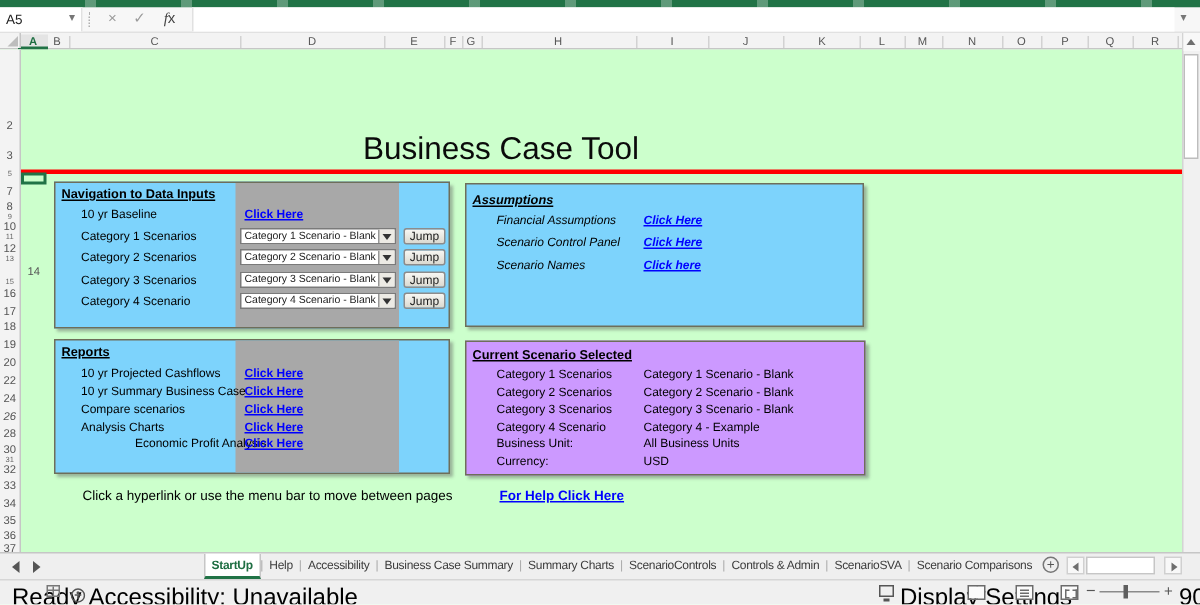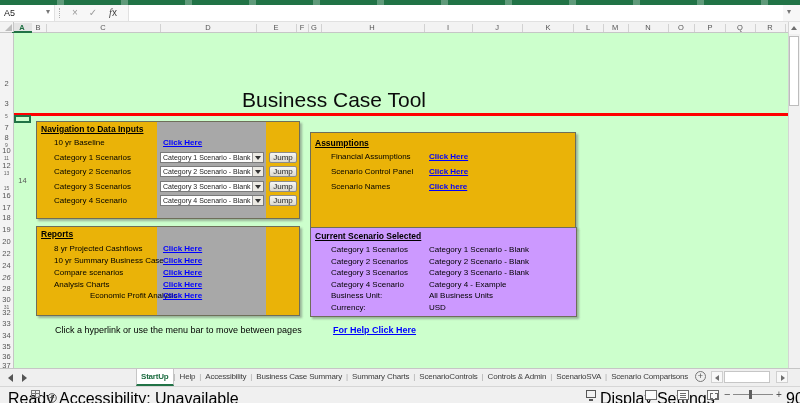--- a/index.html
+++ b/index.html
@@ -36,21 +36,21 @@
   .grid-bg{left:0;top:33px;width:788px;height:335px;background:#CCFFCC;}
   .row-gutter{left:0;top:33px;width:14px;height:335px;background:#F3F3F3;border-right:1px solid #C6C6C6;box-sizing:border-box;}
   .row-label{position:absolute;left:0;width:13px;text-align:center;font-size:7.5px;color:#555;}
   .row-label.tiny{font-size:5px;color:#666;}
 
   .sheet-title{left:14px;top:86px;width:640px;height:27px;line-height:27px;text-align:center;font-size:21px;color:#0B0B0B;}
   .red-line{left:14px;top:113px;width:774px;height:3px;background:#FF0000;}
   .active-cell{left:14px;top:115px;width:17px;height:8px;border:2px solid #217346;box-sizing:border-box;}
 
   
-  .box{background:#eab308;border:1px solid #6E6E5A;box-shadow:2px 2px 2px rgba(90,90,90,.45);box-sizing:border-box;}
+  .box{background:#7dd3fc;border:1px solid #6E6E5A;box-shadow:2px 2px 2px rgba(90,90,90,.45);box-sizing:border-box;}
   .box.purple{background:#CC99FF;}
   .gray-col{position:absolute;top:0;left:120px;width:109px;height:100%;background:#A8A8A8;}
   .box-header{position:absolute;left:4px;font-size:8.5px;font-weight:bold;text-decoration:underline;color:#000;white-space:nowrap;}
   .lbl{position:absolute;font-size:8px;color:#000;white-space:nowrap;}
   .val{position:absolute;font-size:8px;color:#000;white-space:nowrap;}
   .xl-link{position:absolute;font-size:8px;font-weight:bold;color:#0000FF;text-decoration:underline;white-space:nowrap;cursor:pointer;}
   .dd{position:absolute;left:123px;width:104px;height:11px;background:#FFFFFF;border:1px solid #7A7A7A;box-sizing:border-box;}
   .dd-text{position:absolute;left:2px;top:1px;font-size:7px;color:#222;white-space:nowrap;}
   .dd-arrow{position:absolute;right:0;top:0;width:11px;height:100%;background:#ECEAE4;border-left:1px solid #979797;box-sizing:border-box;}
   .dd-arrow:after{content:"";position:absolute;left:2px;top:3px;border-left:3px solid transparent;border-right:3px solid transparent;border-top:4px solid #333;}
@@ -217,34 +217,34 @@
       </div>
       <div class="btn-jump" style="top: 59px;">Jump</div>
       <span class="lbl" style="left: 17px; top: 74px;">Category 4 Scenario</span>
       <div class="dd" style="top: 73px;">
         <span class="dd-text">Category 4 Scenario - Blank</span>
         <span class="dd-arrow"></span>
       </div>
       <div class="btn-jump" style="top: 73px;">Jump</div>
     </div>
 
-  <div class="abs box" id="assumBox" style="left:310px;top:132px;width:266px;height:96px;">
+  <div class="abs box" id="assumBox" style="left:310px;top:122px;width:266px;height:96px;font-style:italic;">
     <div class="box-header" style="top:5px;">Assumptions</div>
   <span class="lbl" style="left: 20px; top: 19px;">Financial Assumptions</span>
       <a class="xl-link" style="left: 118px; top: 19px;">Click Here</a>
       <span class="lbl" style="left: 20px; top: 34px;">Scenario Control Panel</span>
       <a class="xl-link" style="left: 118px; top: 34px;">Click Here</a>
       <span class="lbl" style="left: 20px; top: 49px;">Scenario Names</span>
       <a class="xl-link" style="left: 118px; top: 49px;">Click here</a>
     </div>
 
   <div class="abs box" id="reportsBox" style="left:36px;top:226px;width:264px;height:90px;">
     <div class="gray-col"></div>
     <div class="box-header" style="top:2px;">Reports</div>
-  <span class="lbl" style="left: 17px; top: 17px;">8 yr Projected Cashflows</span>
+  <span class="lbl" style="left: 17px; top: 17px;">10 yr Projected Cashflows</span>
       <a class="xl-link" style="left: 126px; top: 17px;">Click Here</a>
       <span class="lbl" style="left: 17px; top: 29px;">10 yr Summary Business Case</span>
       <a class="xl-link" style="left: 126px; top: 29px;">Click Here</a>
       <span class="lbl" style="left: 17px; top: 41px;">Compare scenarios</span>
       <a class="xl-link" style="left: 126px; top: 41px;">Click Here</a>
       <span class="lbl" style="left: 17px; top: 52.5px;">Analysis Charts</span>
       <a class="xl-link" style="left: 126px; top: 52.5px;">Click Here</a>
       <span class="lbl" style="left: 17px; top: 64px; margin-left: 36px;">Economic Profit Analysis</span>
       <a class="xl-link" style="left: 126px; top: 64px;">Click Here</a>
     </div>

